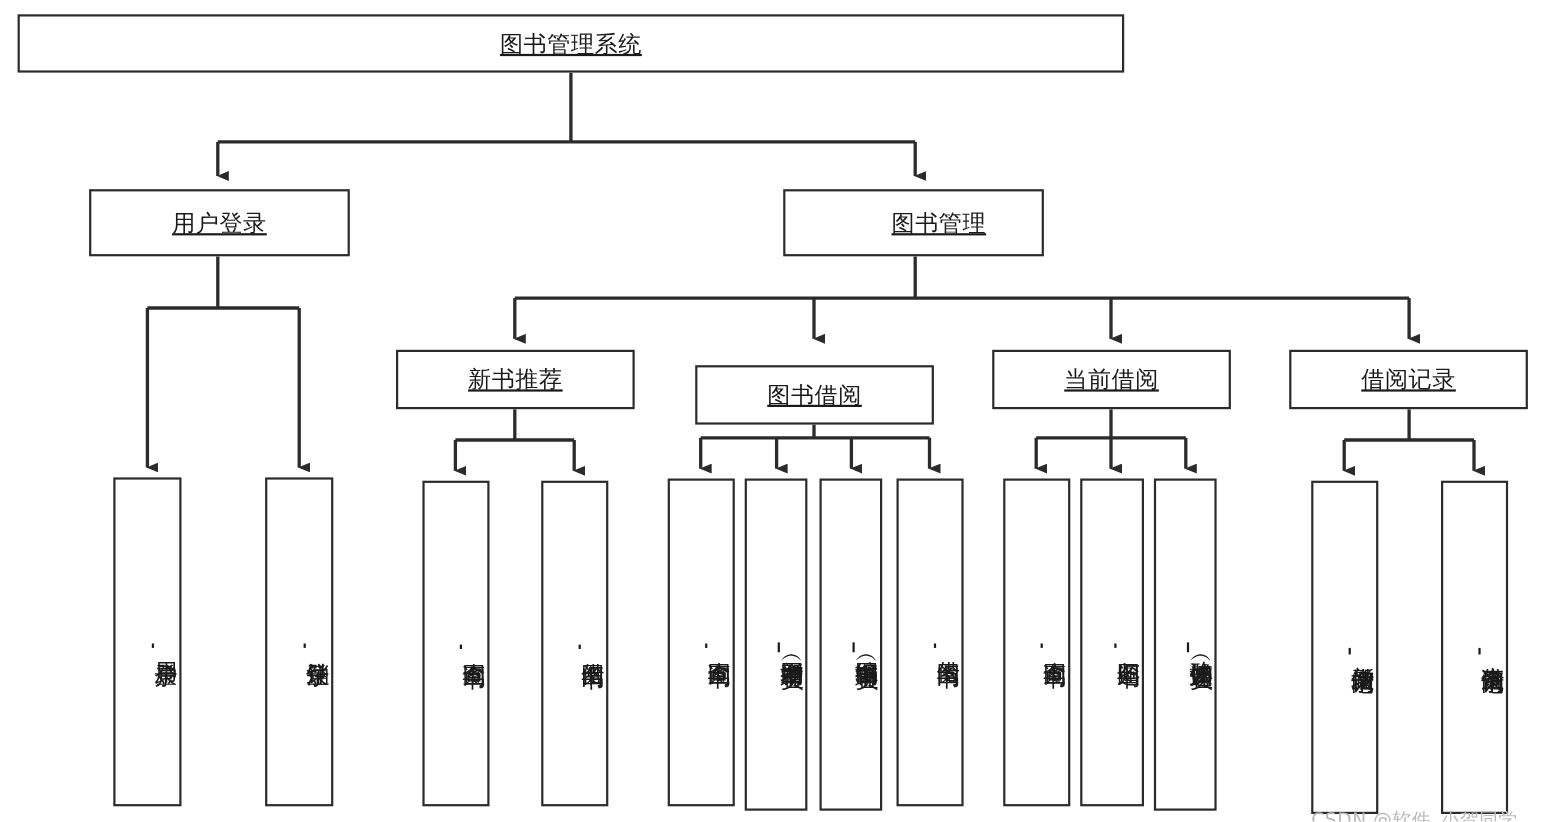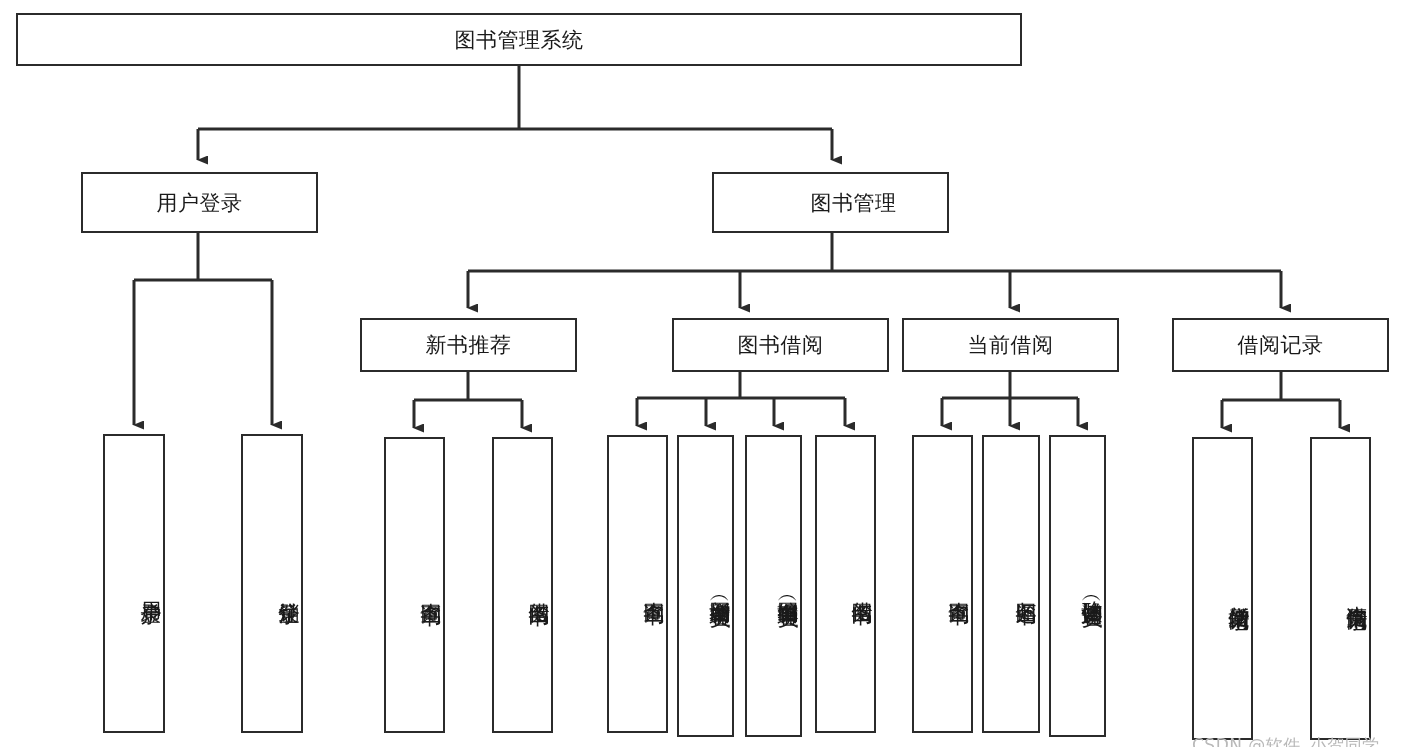--- a/index.html
+++ b/index.html
@@ -19,20 +19,21 @@
   }
   .node {
     position: absolute;
     box-sizing: border-box;
     border: 2.5px solid #2b2b2b;
     background: #ffffff;
     display: flex;
     align-items: center;
     justify-content: center;
     color: #1a1a1a;
+    text-decoration: underline;
   }
   .node.h {
     font-size: 21px;
     letter-spacing: 0.5px;
   }
   .node.v {
     font-size: 21px;
     writing-mode: vertical-rl;
     text-orientation: upright;
     align-items: flex-start;
@@ -132,21 +133,21 @@
   </div>
 
   <div class="node h" style="left:712px; top:172px; width:237px; height:61px;padding-left:46px;">
     <span>图书管理</span>
   </div>
 
   <div class="node h" style="left:360px; top:318px; width:217px; height:54px;">
     <span>新书推荐</span>
   </div>
 
-  <div class="node h" style="left:632px; top:318px; width:217px; height:54px;margin-left:40px;">
+  <div class="node h" style="left:632px; top:332px; width:217px; height:54px;">
     <span>图书借阅</span>
   </div>
 
   <div class="node h" style="left:902px; top:318px; width:217px; height:54px;">
     <span>当前借阅</span>
   </div>
 
   <div class="node h" style="left:1172px; top:318px; width:217px; height:54px;">
     <span>借阅记录</span>
   </div>

